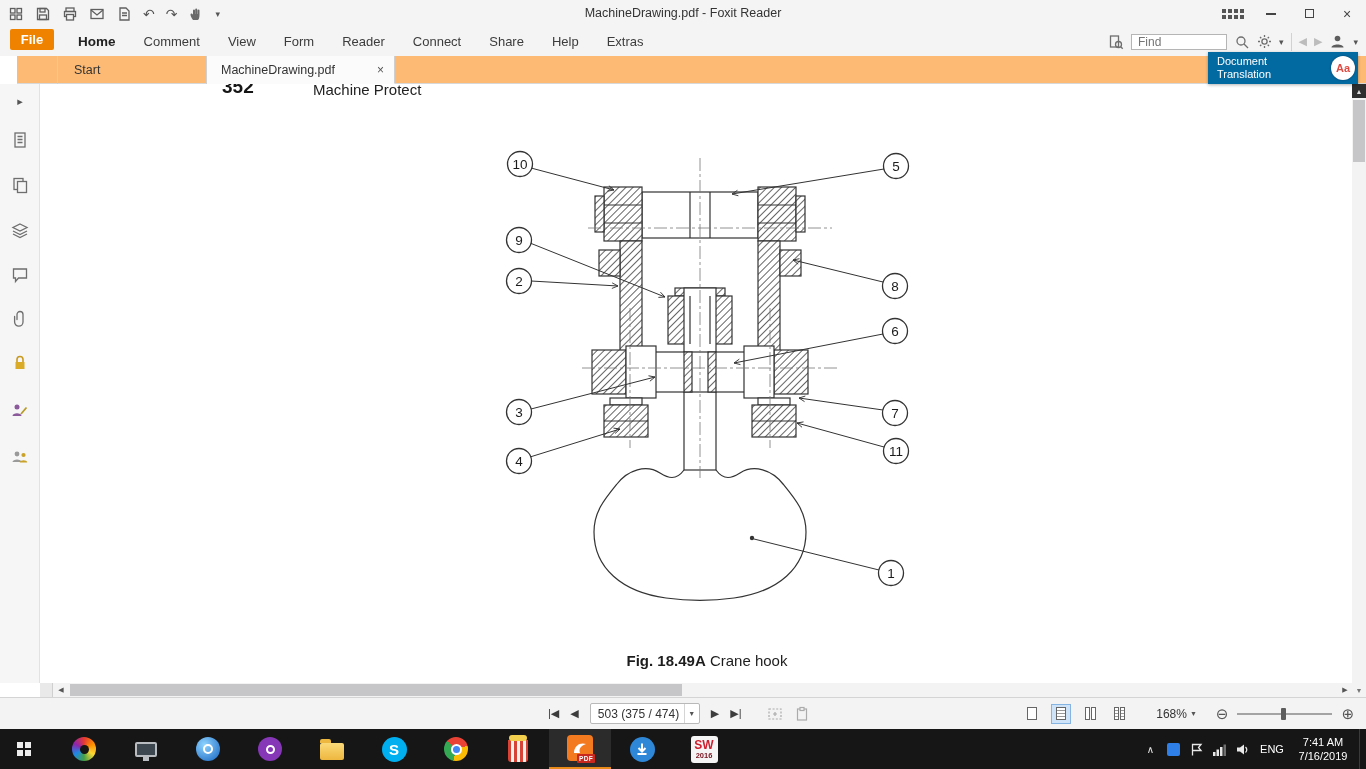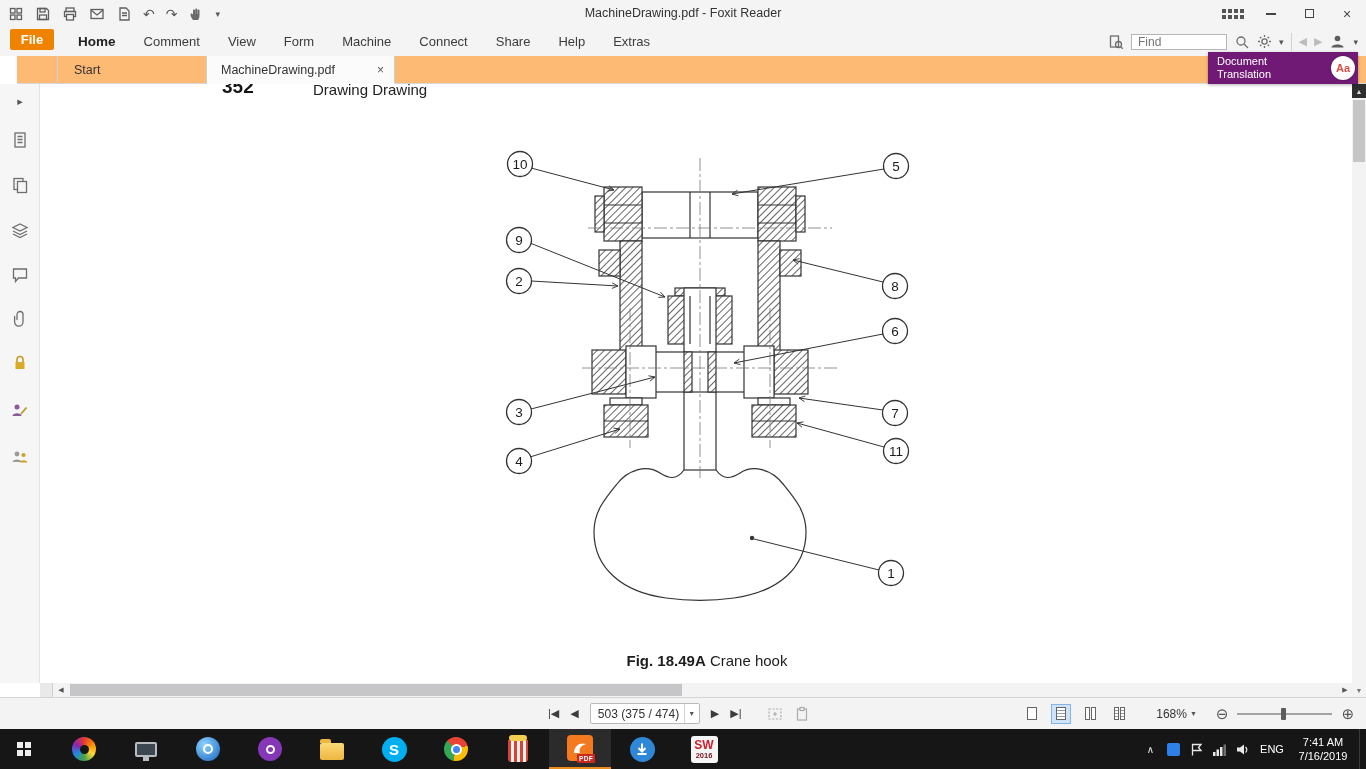--- a/index.html
+++ b/index.html
@@ -31,21 +31,21 @@
   .vsep{width:1px;height:18px;background:#d2d2d2}
   .dimarrow{color:#bcbcbc;font-size:11px}
 
   
   .tabstrip{position:absolute;left:17px;top:56px;width:1366px;height:28px;background:#fdba74;border-bottom:1px solid #d8d8d8}
   .dtab{position:absolute;top:0;height:28px;font-size:12.5px;color:#333;display:flex;align-items:center;cursor:pointer}
   .dtab.start{left:40px;width:150px;padding-left:16px;border-right:1px solid #cfcfcf;border-left:1px solid #cfcfcf}
   .dtab.active{left:190px;width:188px;padding-left:14px;background:#fbfbfc;border-right:1px solid #cfcfcf;border-bottom:1px solid #fbfbfc}
   .tabclose{margin-left:auto;margin-right:10px;color:#555;font-size:12px;cursor:pointer}
   .tab-caret{position:absolute;left:1186px;top:0;width:22px;height:28px;display:flex;align-items:center;justify-content:center;color:#444;font-size:10px;cursor:pointer}
-  .badge{position:absolute;left:1208px;top:52px;width:150px;height:32px;background:#701a75;color:#fff;z-index:6;box-shadow:0 1px 3px rgba(0,0,0,.3);cursor:pointer}
+  .badge{position:absolute;left:1208px;top:52px;width:150px;height:32px;background:#0369a1;color:#fff;z-index:6;box-shadow:0 1px 3px rgba(0,0,0,.3);cursor:pointer}
   .badge .txt{position:absolute;left:9px;top:3px;font-size:11px;line-height:13px}
   .aa-circle{position:absolute;right:3px;top:4px;width:24px;height:24px;border-radius:50%;background:#fff;color:#e04b43;font-size:11px;font-weight:bold;display:flex;align-items:center;justify-content:center;box-shadow:0 0 2px rgba(0,0,0,.4)}
 
   
   .content{position:absolute;left:0;top:84px;width:1366px;height:613px;background:#fff}
   .sidebar{position:absolute;left:0;top:0;width:40px;height:599px;background:#f6f6f7;border-right:1px solid #e2e2e2}
   .sbico{position:absolute;left:11px;width:18px;height:18px;cursor:pointer}
   .page{position:absolute;left:40px;top:0;width:1312px;height:599px;background:#fff;overflow:hidden}
   .pnum{position:absolute;left:182px;top:-8px;font-size:19px;font-weight:bold;color:#151515}
   .ptitle{position:absolute;left:273px;top:-3px;font-size:15px;color:#222}
@@ -210,21 +210,21 @@
     </div>
   </div>
 
   <div class="ribbon">
     <div class="file-btn">File</div>
     <div class="ribbon-tabs">
       <span class="rtab active">Home</span>
       <span class="rtab">Comment</span>
       <span class="rtab">View</span>
       <span class="rtab">Form</span>
-      <span class="rtab">Machine</span>
+      <span class="rtab">Reader</span>
       <span class="rtab">Connect</span>
       <span class="rtab">Share</span>
       <span class="rtab">Help</span>
       <span class="rtab">Extras</span>
     </div>
     <div class="find-area">
       <span class="ico">
           <svg width="16" height="16">
             <g class="s2">
               <rect x="2.5" y="2" width="8" height="11"></rect>
@@ -334,21 +334,21 @@
             </g>
             <g fill="#c9a227">
               <circle cx="12.5" cy="7" r="2.1"></circle>
               <path d="M8.8 14.5 c0-3 7.4-3 7.4 0 z"></path>
             </g>
           </svg></span>
     </div>
 
     <div class="page">
       <span class="pnum">352</span>
-      <span class="ptitle">Drawing Drawing</span>
+      <span class="ptitle">Machine Protect</span>
 
       <svg viewBox="0 0 420 470" style="position:absolute;left:460px;top:56px;width:420px;height:470px">
         <defs>
           <pattern id="hat" patternUnits="userSpaceOnUse" width="5" height="5" patternTransform="rotate(45)">
             <rect width="5" height="5" fill="#fff"></rect>
             <line x1="2.5" y1="0" x2="2.5" y2="5" stroke="#555" stroke-width="0.9"></line>
           </pattern>
           <marker id="arr" viewBox="0 0 10 10" refX="8.5" refY="5" markerWidth="8" markerHeight="8" orient="auto">
             <path d="M1 1.5 L8.5 5 L1 8.5" fill="none" stroke="#333" stroke-width="1.1"></path>
           </marker>

